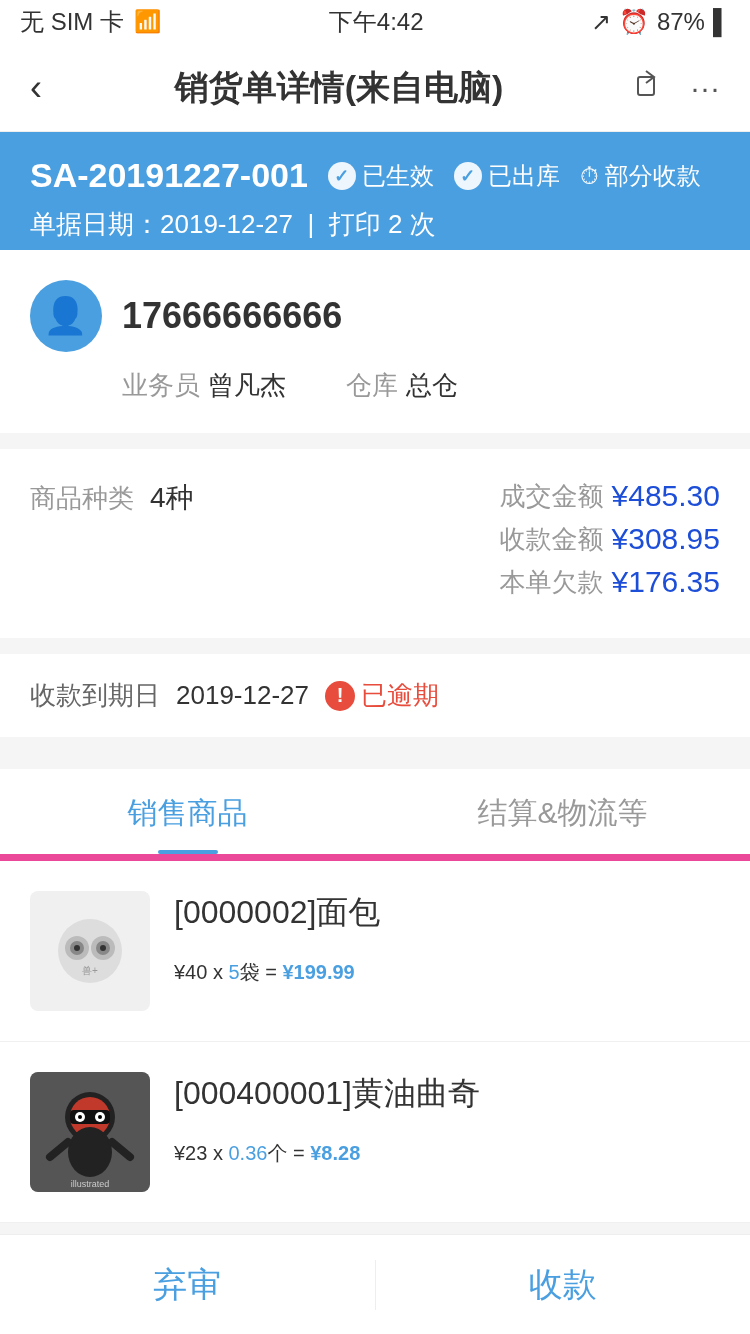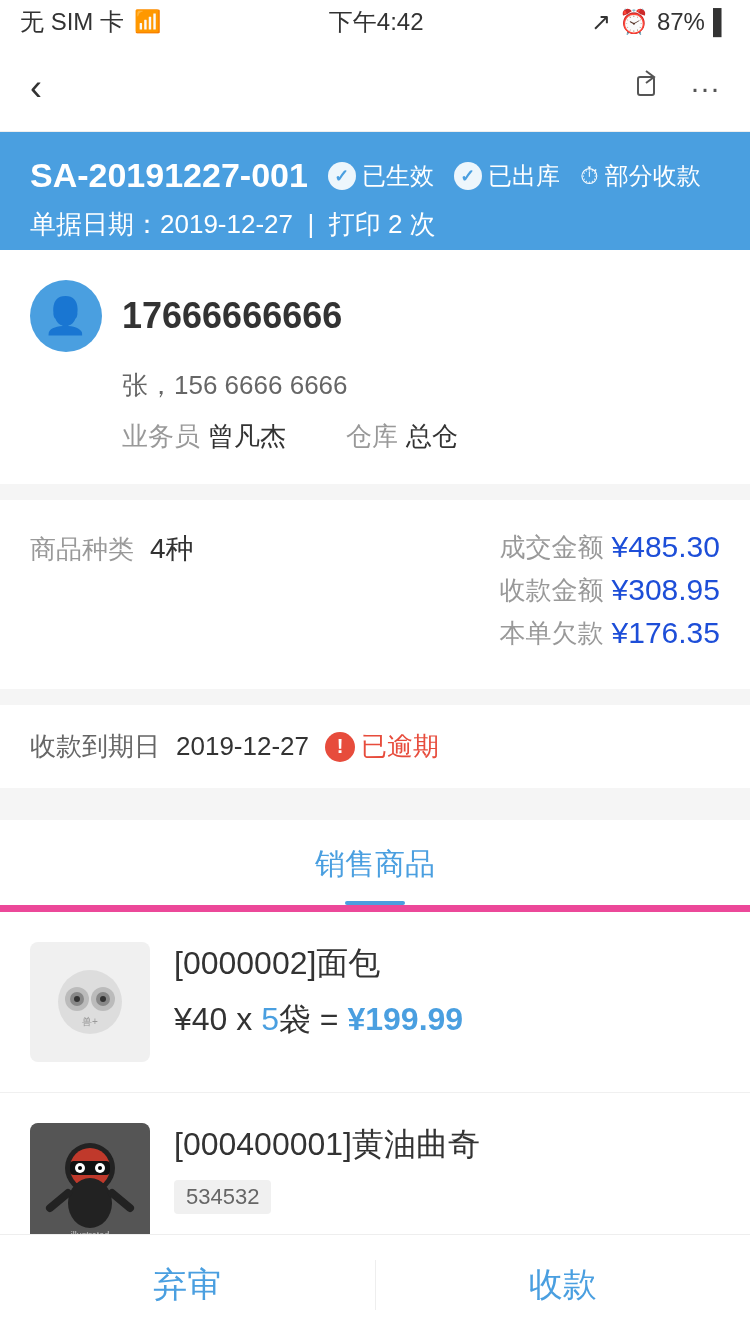--- a/index.html
+++ b/index.html
@@ -265,23 +265,23 @@
     .product-sku {
       display: inline-block;
       background: #f0f0f0;
       color: #666;
       font-size: 22px;
       padding: 4px 12px;
       border-radius: 4px;
       margin-bottom: 12px;
     }
     .product-price-row {
-      font-size: 32px;
+      font-size: 20px;
       color: #333;
-      margin-top: 11px;
+      margin-top: 24px;
     }
     .price-highlight { color: #4a9fe0; }
     .price-total { color: #4a9fe0; font-weight: 600; }
 
     
     .bottom-bar {
       position: fixed;
       bottom: 0;
       left: 0;
       width: 750px;
@@ -324,20 +324,21 @@
   <div class="status-right">
     <span>↗</span>
     <span>⏰</span>
     <span>87%</span>
     <span>▌</span>
   </div>
 </div>
 
 <div class="nav-bar">
   <span class="nav-back">‹</span>
+  <span class="nav-title">销货单详情(来自电脑)</span>
   <div class="nav-actions">
     <span class="nav-icon">
       
       <svg width="30" height="30" viewBox="0 0 30 30" fill="none">
         <rect x="2" y="8" width="16" height="18" rx="2" stroke="#555" stroke-width="2" fill="none"></rect>
         <polyline points="10,2 18,8 10,14" stroke="#555" stroke-width="2" fill="none"></polyline>
       </svg>
     </span>
     <span class="nav-icon">···</span>
   </div>
@@ -366,21 +367,20 @@
   </div>
 </div>
 
 <div class="customer-section">
   <div class="customer-row">
     <div class="avatar">
       <span>👤</span>
     </div>
     <span class="customer-name">17666666666</span>
   </div>
-  <div class="customer-detail">张，156 6666 6666</div>
   <div class="customer-info-row">
     <div class="info-item">
       <span class="info-label">业务员</span>
       <span class="info-value">曾凡杰</span>
     </div>
     <div class="info-item">
       <span class="info-label">仓库</span>
       <span class="info-value">总仓</span>
     </div>
   </div>
@@ -416,20 +416,23 @@
     <span class="overdue-icon">!</span>
     <span class="overdue-text">已逾期</span>
   </div>
 </div>
 
 <div class="section-sep"></div>
 
 <div class="tabs-section">
   <div class="tab-item active">
     <span>销售商品</span>
+  </div>
+  <div class="tab-item">
+    <span>结算&amp;物流等</span>
   </div>
 </div>
 
 <div class="products-list">
 
   <div class="product-item">
     <div class="product-thumb">
 
       <svg width="90" height="70" viewBox="0 0 90 70">
 
@@ -477,23 +480,20 @@
 
         <line x1="38" y1="70" x2="20" y2="85" stroke="#222" stroke-width="8" stroke-linecap="round"></line>
         <line x1="82" y1="70" x2="100" y2="85" stroke="#222" stroke-width="8" stroke-linecap="round"></line>
         <text x="60" y="115" text-anchor="middle" font-size="9" fill="#ccc">illustrated</text>
       </svg>
     </div>
     <div class="product-info">
       <div class="product-name">
         <span>[000400001]</span><span>黄油曲奇</span>
       </div>
-      <div>
-        <span class="product-sku">534532</span>
-      </div>
       <div class="product-price-row">
         <span>¥23</span>
         <span> x </span>
         <span class="price-highlight">0.36</span><span>个</span>
         <span> = </span>
         <span class="price-total">¥8.28</span>
       </div>
     </div>
   </div>
 

